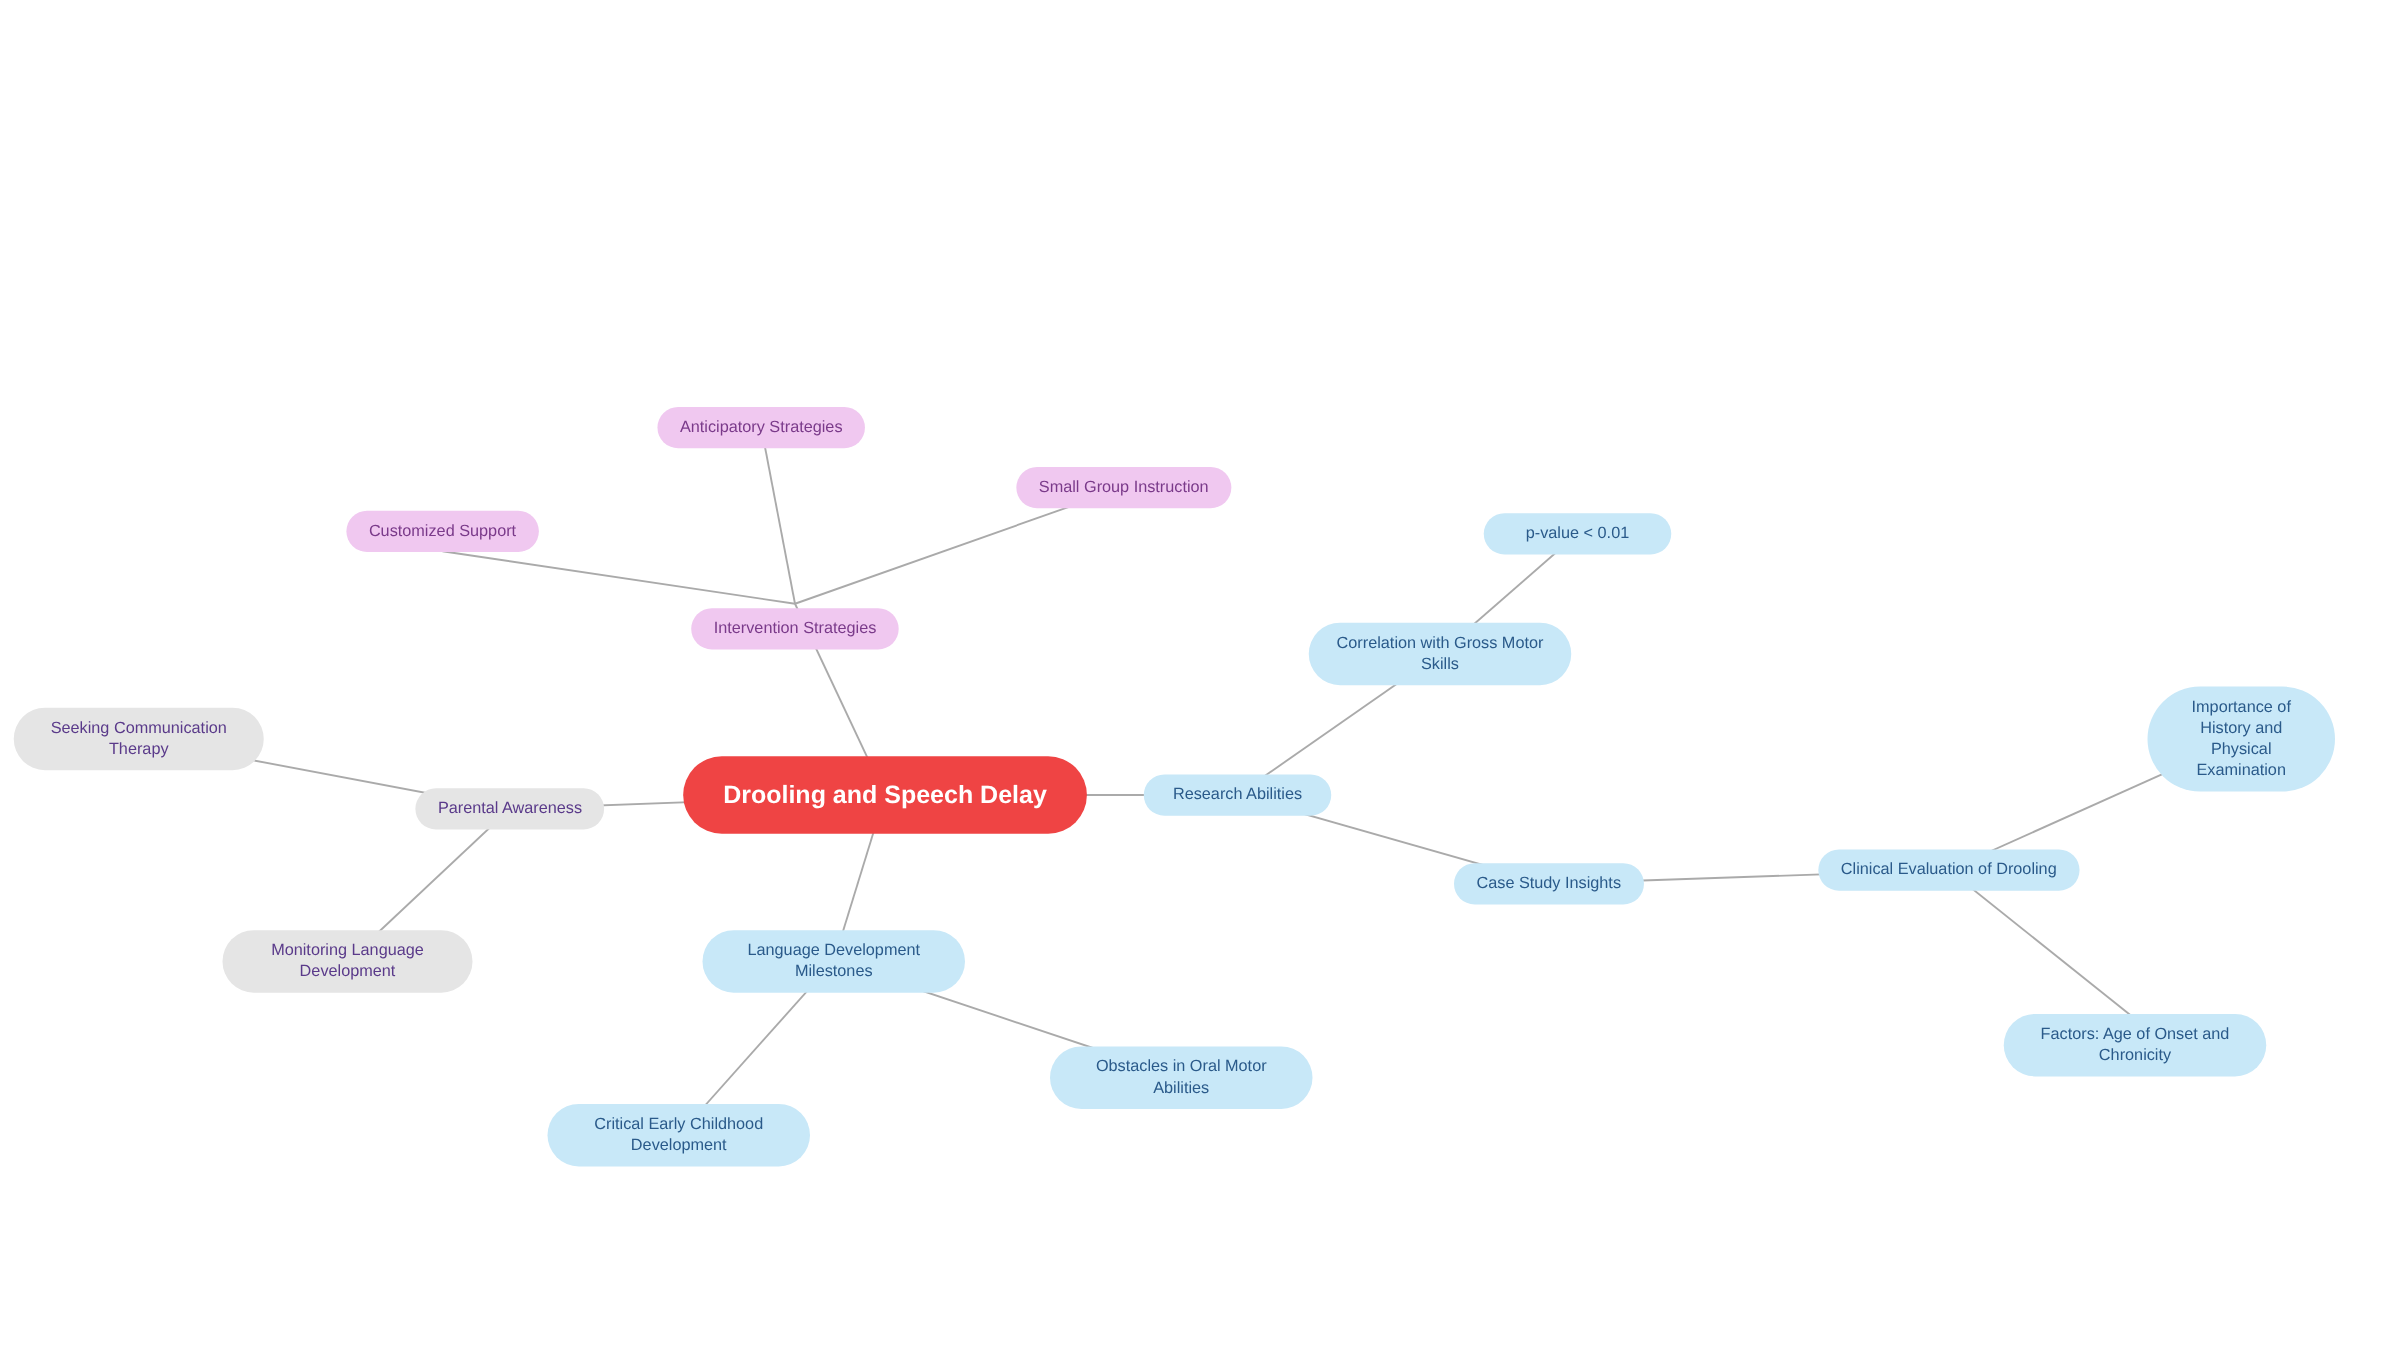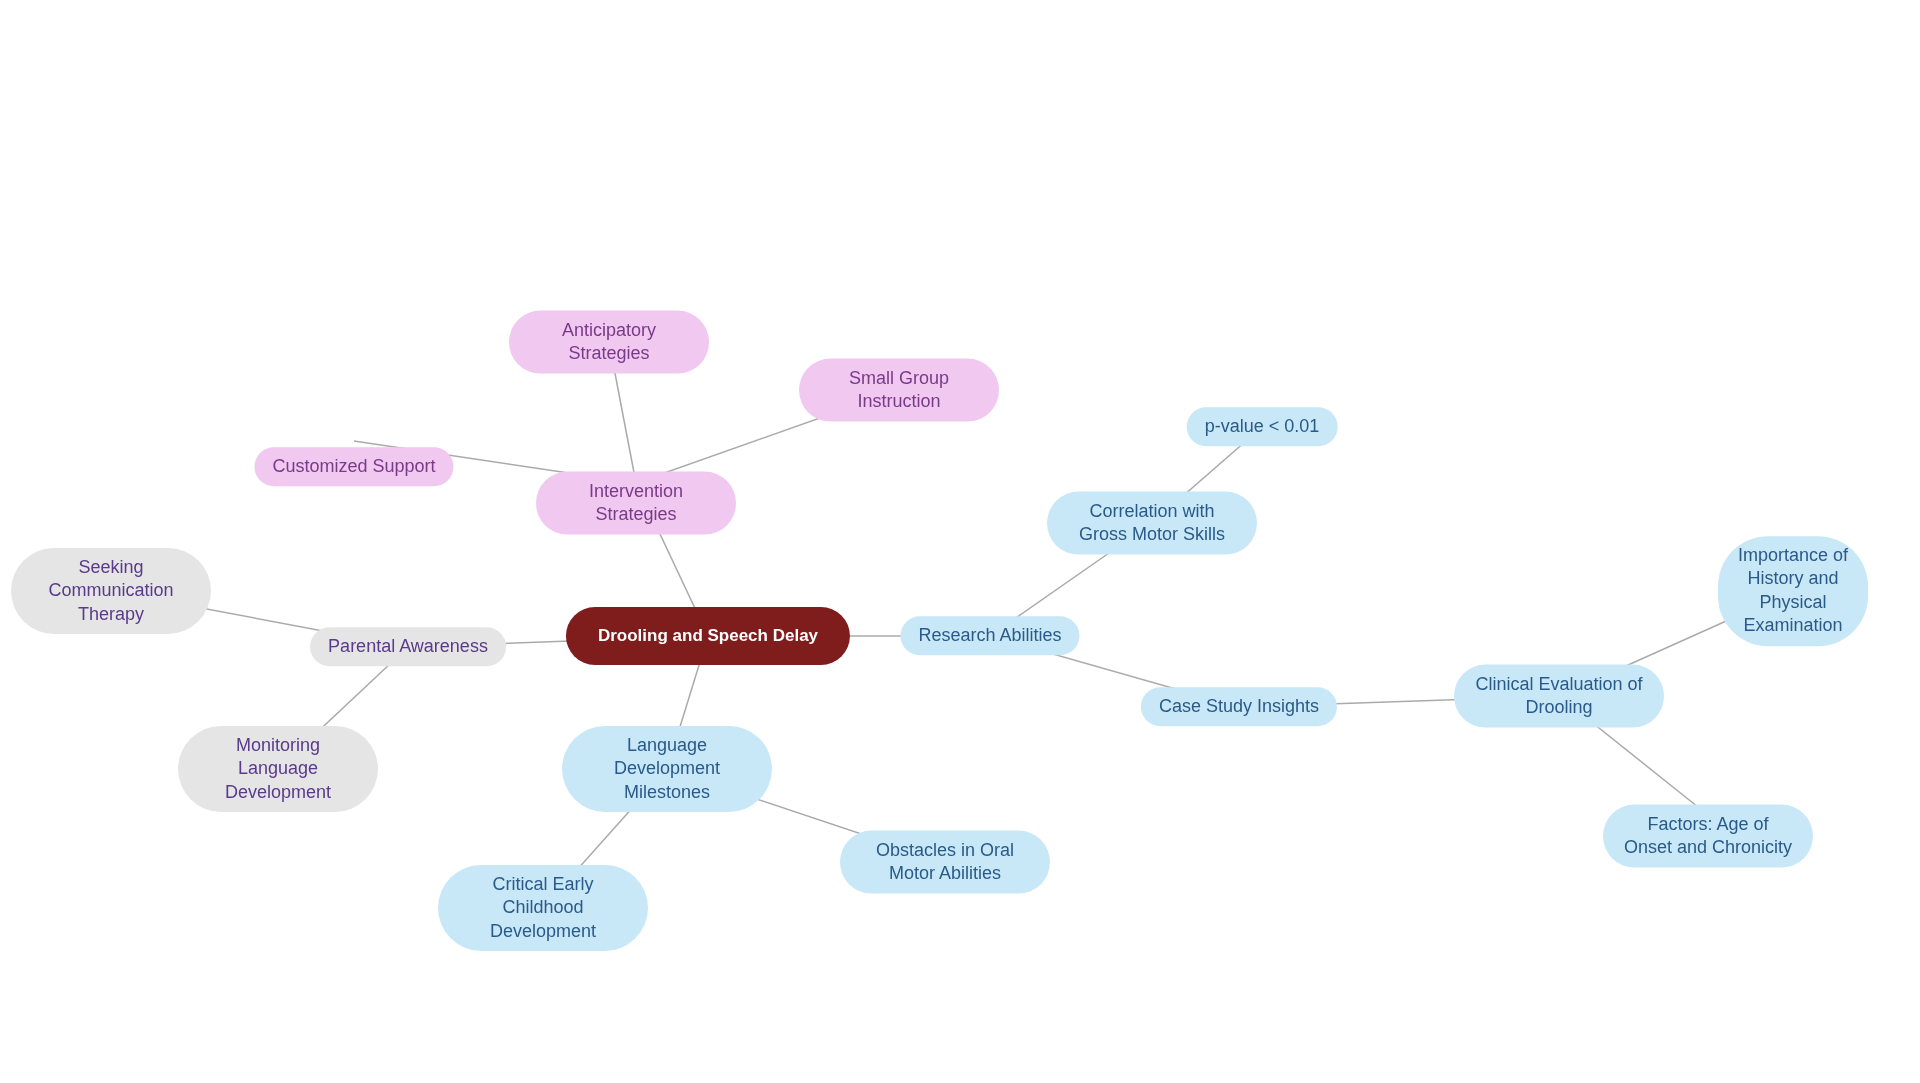--- a/index.html
+++ b/index.html
@@ -22,30 +22,30 @@
       width: 100%; height: 100%;
       pointer-events: none;
     }
     .node {
       position: absolute;
       border-radius: 50px;
       display: flex;
       align-items: center;
       justify-content: center;
       text-align: center;
-      font-size: 18px;
+      font-size: 13px;
       line-height: 1.3;
       padding: 8px 18px;
       cursor: pointer;
       transform: translate(-50%, -50%);
     }
     .node-central {
-      background: #7f1d1d;
+      background: #ef4444;
       color: #ffffff;
-      font-size: 17px;
+      font-size: 20px;
       font-weight: 600;
       padding: 18px 32px;
       border-radius: 50px;
       min-width: 220px;
     }
     .node-pink {
       background: #f0c8f0;
       color: #7a3a8a;
       border: none;
     }
@@ -84,21 +84,21 @@
       <line x1="1152" y1="523" x2="1262" y2="427" stroke="#b0b0b0" stroke-width="1.5"></line>
       <line x1="990" y1="636" x2="1239" y2="707" stroke="#b0b0b0" stroke-width="1.5"></line>
       <line x1="1239" y1="707" x2="1559" y2="696" stroke="#b0b0b0" stroke-width="1.5"></line>
       <line x1="1559" y1="696" x2="1793" y2="591" stroke="#b0b0b0" stroke-width="1.5"></line>
       <line x1="1559" y1="696" x2="1708" y2="815" stroke="#b0b0b0" stroke-width="1.5"></line>
     </svg>
 <div class="node node-central" style="min-width: 230px; left: 708px; top: 636px;">Drooling and Speech Delay</div>
     <div class="node node-pink" style="min-width: 150px; max-width: 200px; left: 636px; top: 483px; margin-top: 20px;">Intervention Strategies</div>
     <div class="node node-pink" style="min-width: 150px; max-width: 200px; left: 609px; top: 342px;">Anticipatory Strategies</div>
     <div class="node node-pink" style="min-width: 150px; max-width: 200px; left: 899px; top: 390px;">Small Group Instruction</div>
-    <div class="node node-pink" style="min-width: 150px; max-width: 200px; left: 354px; top: 467px;">Customized Support</div>
+    <div class="node node-pink" style="min-width: 150px; max-width: 200px; left: 354px; top: 425px;">Customized Support</div>
     <div class="node node-purple" style="min-width: 150px; max-width: 200px; left: 408px; top: 647px;">Parental Awareness</div>
     <div class="node node-purple" style="min-width: 150px; max-width: 200px; left: 111px; top: 591px;">Seeking Communication Therapy</div>
     <div class="node node-purple" style="min-width: 150px; max-width: 200px; left: 278px; top: 769px;">Monitoring Language Development</div>
     <div class="node node-blue" style="min-width: 150px; max-width: 210px; left: 667px; top: 769px;">Language Development Milestones</div>
     <div class="node node-blue" style="min-width: 150px; max-width: 210px; left: 945px; top: 862px;">Obstacles in Oral Motor Abilities</div>
     <div class="node node-blue" style="min-width: 150px; max-width: 210px; left: 543px; top: 908px;">Critical Early Childhood Development</div>
     <div class="node node-blue" style="min-width: 150px; max-width: 210px; left: 990px; top: 636px;">Research Abilities</div>
     <div class="node node-blue" style="min-width: 150px; max-width: 210px; left: 1262px; top: 427px;">p-value &lt; 0.01</div>
     <div class="node node-blue" style="min-width: 150px; max-width: 210px; left: 1152px; top: 523px;">Correlation with Gross Motor Skills</div>
     <div class="node node-blue" style="min-width: 150px; max-width: 210px; left: 1239px; top: 707px;">Case Study Insights</div>

